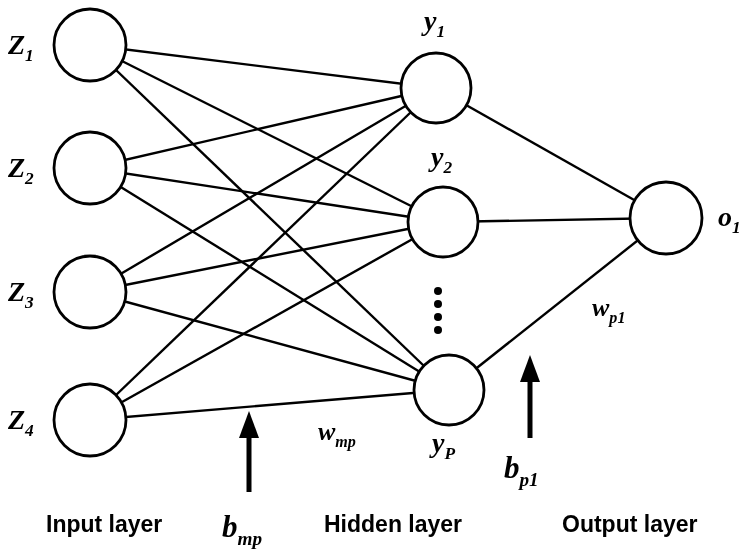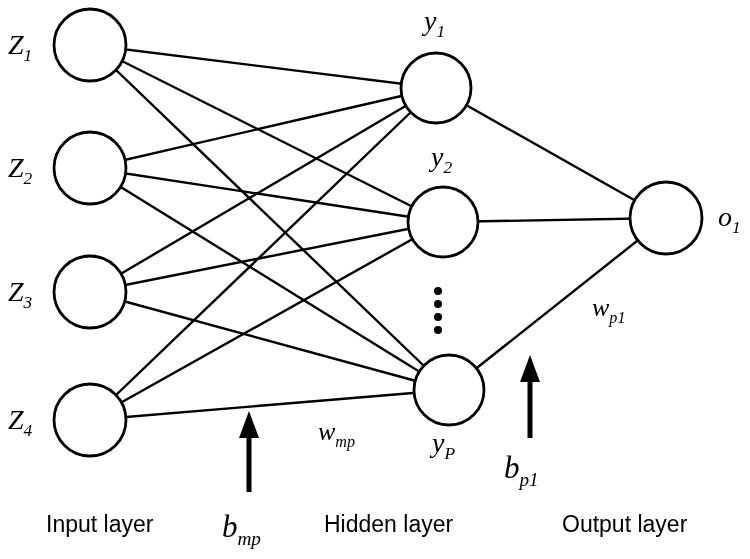--- a/index.html
+++ b/index.html
@@ -7,20 +7,21 @@
     padding: 0;
     background: #ffffff;
   }
   .stage {
     position: relative;
     width: 750px;
     height: 559px;
     background: #ffffff;
     font-family: "Liberation Serif", serif;
     overflow: hidden;
+    font-weight: bold;
   }
   svg { display: block; }
 
   .conn {
     stroke: #000000;
     stroke-width: 2.4;
     fill: none;
   }
   .node {
     fill: #ffffff;

